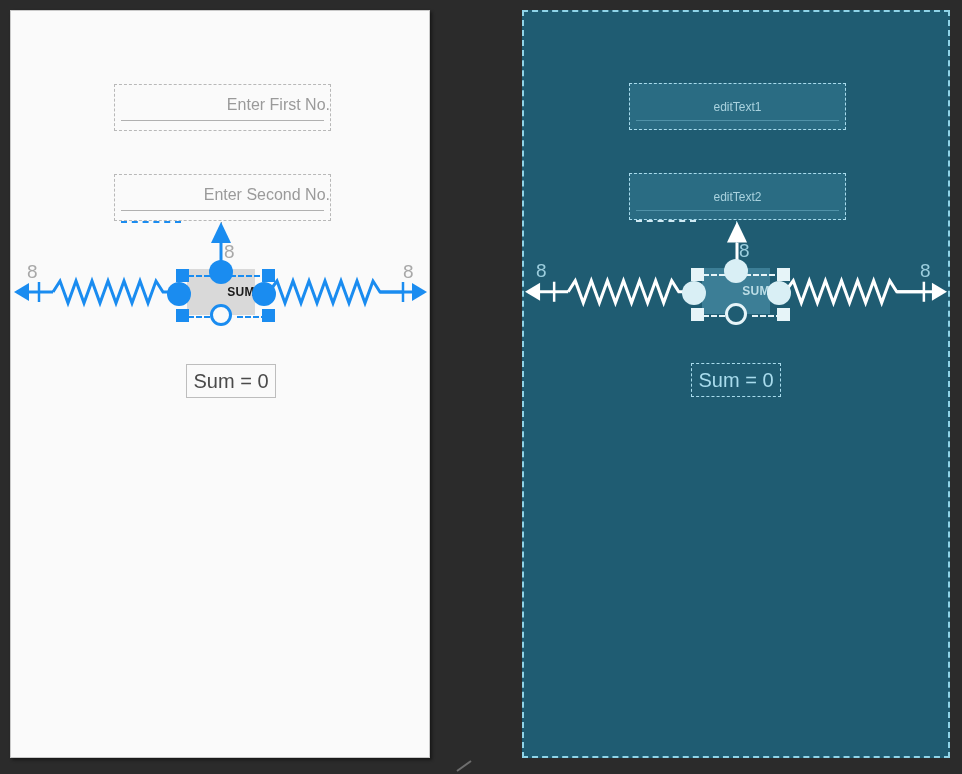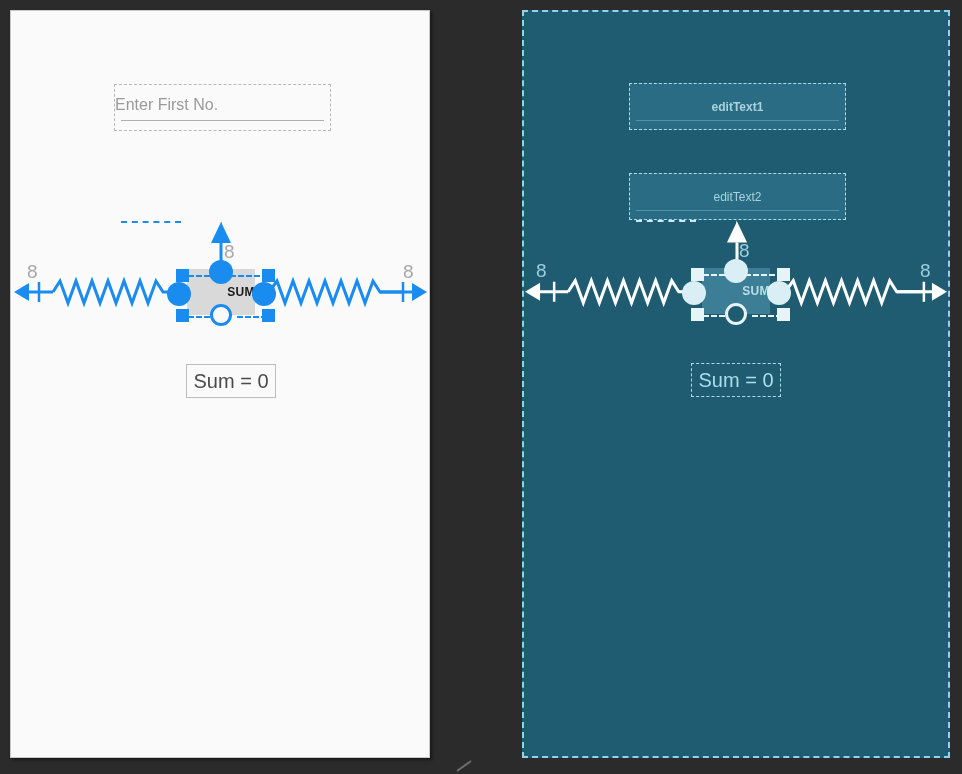--- a/index.html
+++ b/index.html
@@ -32,21 +32,21 @@
     box-sizing:border-box;
     pointer-events:none;
   }
 
   
   .d-edit{
     position:absolute;
     box-sizing:border-box;
     border:1px dashed #b8b8b8;
     background:#fafafa;
-    display:flex;align-items:center;justify-content:flex-start;
+    display:flex;align-items:center;justify-content:flex-end;
   }
   .d-edit .label{
     color:#9a9a9a;font-size:16px;
     transform:translateY(-3px);
     white-space:nowrap;
   }
   .d-edit .underline{
     position:absolute;left:6px;right:6px;bottom:9px;height:1px;background:#b0b0b0;
   }
 
@@ -131,20 +131,24 @@
 
 <div class="stage">
 
   <div id="design-panel">
 
     <div class="d-edit" style="left:103px;top:73px;width:217px;height:47px;">
       <span class="label">Enter First No.</span>
       <span class="underline"></span>
     </div>
 
+    <div class="d-edit" style="left:103px;top:163px;width:217px;height:47px;">
+      <span class="label">Enter Second No.</span>
+      <span class="underline"></span>
+    </div>
 
     <div class="seg" style="left:110px;top:210px;width:60px;"></div>
 
     <div class="guideline" style="left:210px;top:211px;height:68px;"></div>
 
     <svg class="springs" viewBox="0 0 418 746" preserveAspectRatio="none">
 
       <g stroke="#1a8cf0" stroke-width="3" fill="none">
         <path d="M3,281 L18,272 L18,290 Z" fill="#1a8cf0" stroke="none"></path>
         <line x1="6" y1="281" x2="42" y2="281"></line>
@@ -189,21 +193,21 @@
     <div class="anc hollow design" style="left:199px;top:293px;width:22px;height:22px;"></div>
 
     <div class="d-text" style="left:175px;top:353px;width:90px;height:34px;">
       <span class="label">Sum = 0</span>
     </div>
 
   </div>
 
   <div id="blueprint-panel">
 
-    <div class="b-edit" style="left:107px;top:73px;width:217px;height:47px;font-weight:bold;">
+    <div class="b-edit" style="left:107px;top:73px;width:217px;height:47px;">
       <span class="label">editText1</span>
       <span class="underline"></span>
     </div>
 
     <div class="b-edit" style="left:107px;top:163px;width:217px;height:47px;">
       <span class="label">editText2</span>
       <span class="underline"></span>
     </div>
 
     <div class="seg blue" style="left:114px;top:210px;width:60px;"></div>

